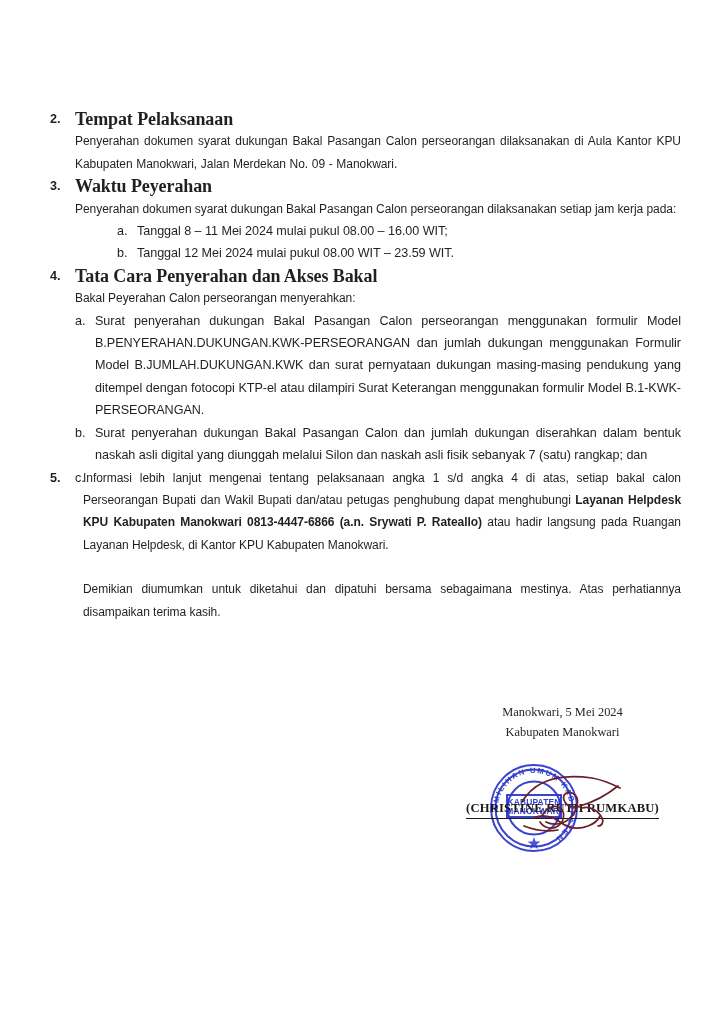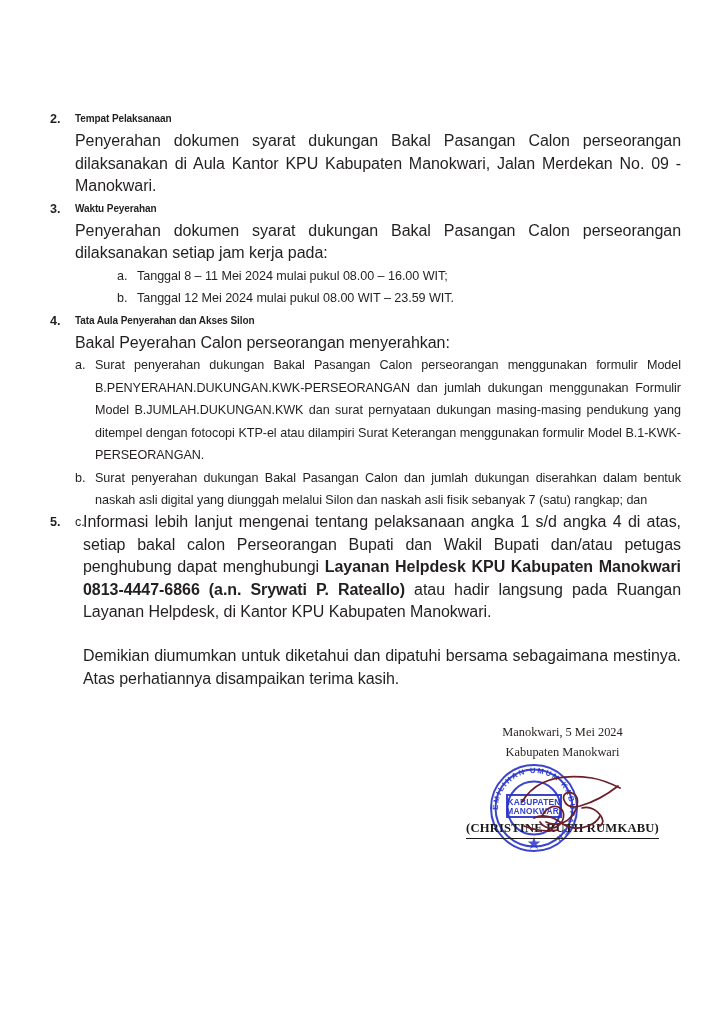--- a/index.html
+++ b/index.html
@@ -34,26 +34,27 @@
   .sec-num {
     position: absolute;
     left: 0;
     top: 0;
     font-weight: bold;
     font-size: 12.6px;
     line-height: 22.4px;
   }
   .sec-head {
     font-weight: bold;
-    font-size: 10px;
+    font-size: 18px;
     line-height: 22.4px;
     letter-spacing: -0.1px;
+    font-family: Liberation Serif, serif;
   }
   .para {
-    font-size: 16px;
+    font-size: 12px;
     line-height: 22.4px;
     text-align: justify;
     letter-spacing: -0.05px;
   }
   .para.loose { word-spacing: 0.4px; }
 
   
   .sub-list {
     list-style: none;
     margin: 0;
@@ -86,21 +87,20 @@
   .sig {
     position: absolute;
     left: 430px;
     top: 702px;
     width: 265px;
     text-align: center;
     font-family: "Liberation Serif", serif;
     font-size: 12.4px;
     line-height: 20px;
     color: #2b2422;
-    margin-top: 20px;
   }
   .sig-line { position: relative; z-index: 3; }
   .sig-name {
     margin-top: 56px;
     font-weight: bold;
     font-size: 12.6px;
     letter-spacing: 0.2px;
     color: #1b1a1a;
     position: relative;
     z-index: 3;
@@ -158,21 +158,21 @@
         </li>
         <li class="sub-item">
           <span class="ltr">b.</span>
           <span>Tanggal 12 Mei 2024 mulai pukul 08.00 WIT – 23.59 WIT.</span>
         </li>
       </ul>
     </div>
 
     <div class="section">
       <span class="sec-num">4.</span>
-      <div class="sec-head">Tata Aula Penyerahan dan Akses Silon</div>
+      <div class="sec-head">Tata Cara Penyerahan dan Akses Bakal</div>
       <div class="para">Bakal Peyerahan Calon perseorangan menyerahkan:</div>
       <ul class="sub-list flush">
         <li class="sub-item">
           <span class="ltr">a.</span>
           <span>Surat penyerahan dukungan Bakal Pasangan Calon perseorangan menggunakan formulir Model B.PENYERAHAN.DUKUNGAN.KWK-PERSEORANGAN dan jumlah dukungan  menggunakan Formulir Model B.JUMLAH.DUKUNGAN.KWK dan surat pernyataan  dukungan masing-masing pendukung yang ditempel dengan fotocopi KTP-el atau dilampiri Surat Keterangan menggunakan formulir Model B.1-KWK-PERSEORANGAN.</span>
         </li>
         <li class="sub-item">
           <span class="ltr">b.</span>
           <span>Surat penyerahan dukungan Bakal Pasangan Calon dan jumlah dukungan  diserahkan dalam bentuk naskah asli digital yang diunggah melalui  Silon dan naskah asli fisik sebanyak 7 (satu) rangkap; dan</span>
         </li>

